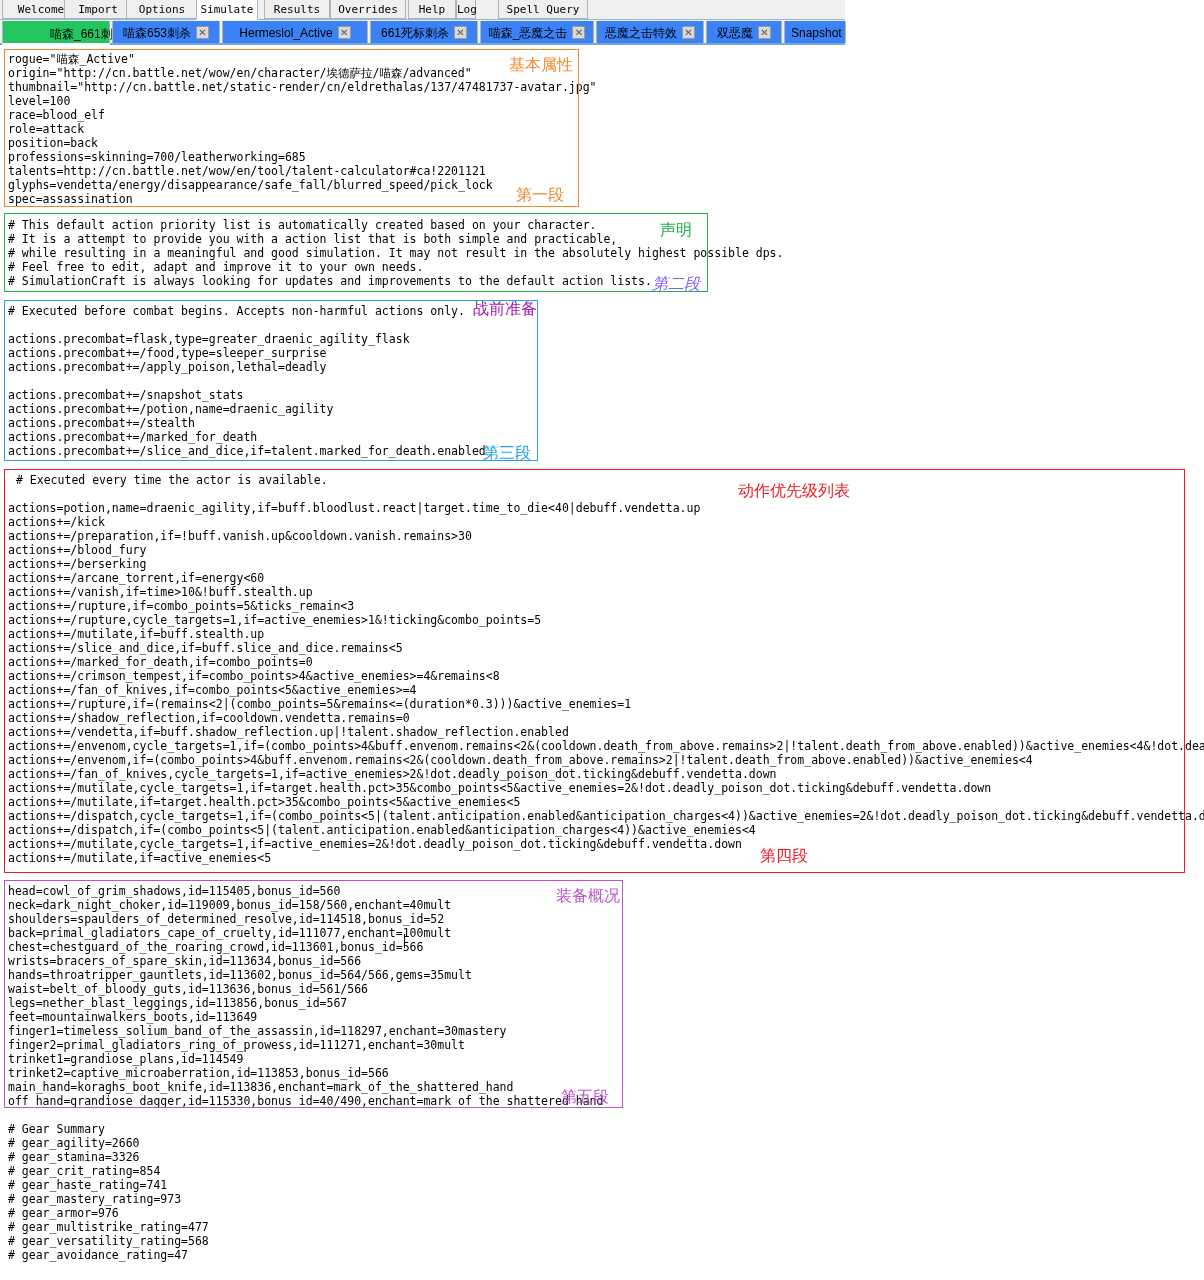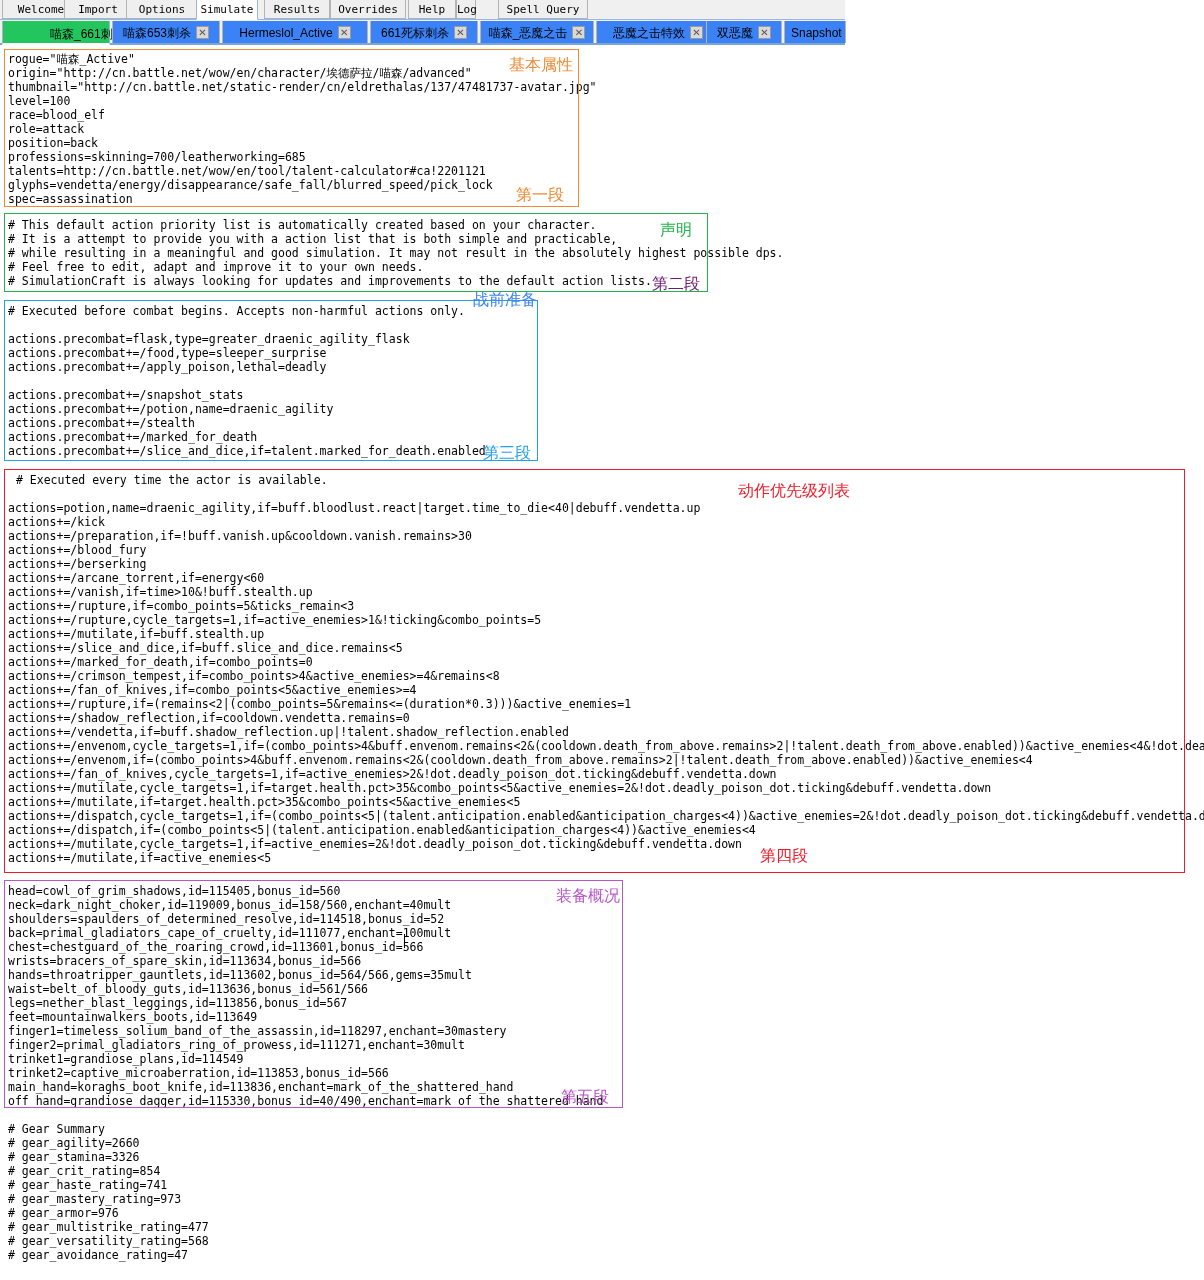--- a/index.html
+++ b/index.html
@@ -133,21 +133,21 @@
     <div class="mtab" style="left: 456px; width: 20px;">Log</div>
     <div class="mtab" style="left: 498px; width: 90px;">Spell Query</div>
   </div>
 
 <div id="subtab-bar">
     <div class="stab active" style="left: 2px; width: 108px;"><span class="lbl">喵森_661刺杀</span><span class="close-x">✕</span></div>
     <div class="stab" style="left: 112px; width: 108px;"><span class="lbl">喵森653刺杀</span><span class="close-x">✕</span></div>
     <div class="stab" style="left: 222px; width: 146px;"><span class="lbl">Hermeslol_Active</span><span class="close-x">✕</span></div>
     <div class="stab" style="left: 370px; width: 108px;"><span class="lbl">661死标刺杀</span><span class="close-x">✕</span></div>
     <div class="stab" style="left: 480px; width: 114px;"><span class="lbl">喵森_恶魔之击</span><span class="close-x">✕</span></div>
-    <div class="stab" style="left: 596px; width: 124px;"><span class="lbl">恶魔之击特效</span><span class="close-x">✕</span></div>
+    <div class="stab" style="left: 596px; width: 108px;"><span class="lbl">恶魔之击特效</span><span class="close-x">✕</span></div>
     <div class="stab" style="left: 706px; width: 76px;"><span class="lbl">双恶魔</span><span class="close-x">✕</span></div>
     <div class="stab" style="left: 784px; width: 62px;"><span class="lbl">Snapshot</span></div>
   </div>
 
 <div id="editor">
     <div class="codeline" style="top: 5px;">rogue="喵森_Active"</div>
     <div class="codeline" style="top: 19px;">origin="http://cn.battle.net/wow/en/character/埃德萨拉/喵森/advanced"</div>
     <div class="codeline" style="top: 33px;">thumbnail="http://cn.battle.net/static-render/cn/eldrethalas/137/47481737-avatar.jpg"</div>
     <div class="codeline" style="top: 47px;">level=100</div>
     <div class="codeline" style="top: 61px;">race=blood_elf</div>
@@ -226,20 +226,20 @@
     <div class="codeline" style="top: 1201px;"># gear_avoidance_rating=47</div>
     <div class="caret" style="left: 404px; top: 887px; height: 14px;"></div>
     <div class="annbox" style="left: 4px; top: 2px; width: 575px; height: 158px; border: 1px solid rgb(239, 138, 51);"></div>
     <div class="annbox" style="left: 4px; top: 166px; width: 704px; height: 79px; border: 1px solid rgb(34, 177, 76);"></div>
     <div class="annbox" style="left: 4px; top: 253px; width: 534px; height: 161px; border: 1px solid rgb(37, 160, 232);"></div>
     <div class="annbox" style="left: 4px; top: 422px; width: 1181px; height: 404px; border: 1px solid rgb(238, 28, 42);"></div>
     <div class="annbox" style="left: 4px; top: 833px; width: 619px; height: 228px; border: 1px solid rgb(184, 86, 200);"></div>
     <div class="annlabel" style="left: 509px; top: 8px; color: rgb(239, 138, 51);">基本属性</div>
     <div class="annlabel" style="left: 516px; top: 138px; color: rgb(239, 138, 51);">第一段</div>
     <div class="annlabel" style="left: 660px; top: 173px; color: rgb(34, 177, 76);">声明</div>
-    <div class="annlabel" style="left: 652px; top: 227px; color: #701a75;">第二段</div>
-    <div class="annlabel" style="left: 473px; top: 243px; color: #3b82f6;">战前准备</div>
+    <div class="annlabel" style="left: 652px; top: 227px; color: #8b5cf6; font-style: italic;">第二段</div>
+    <div class="annlabel" style="left: 473px; top: 252px; color: #a21caf;">战前准备</div>
     <div class="annlabel" style="left: 483px; top: 396px; color: rgb(37, 160, 232);">第三段</div>
     <div class="annlabel" style="left: 738px; top: 434px; color: rgb(238, 28, 42);">动作优先级列表</div>
     <div class="annlabel" style="left: 760px; top: 799px; color: rgb(238, 28, 42);">第四段</div>
     <div class="annlabel" style="left: 556px; top: 839px; color: rgb(184, 86, 200);">装备概况</div>
     <div class="annlabel" style="left: 561px; top: 1040px; color: rgb(184, 86, 200);">第五段</div>
   </div>
 
 </body></html>

